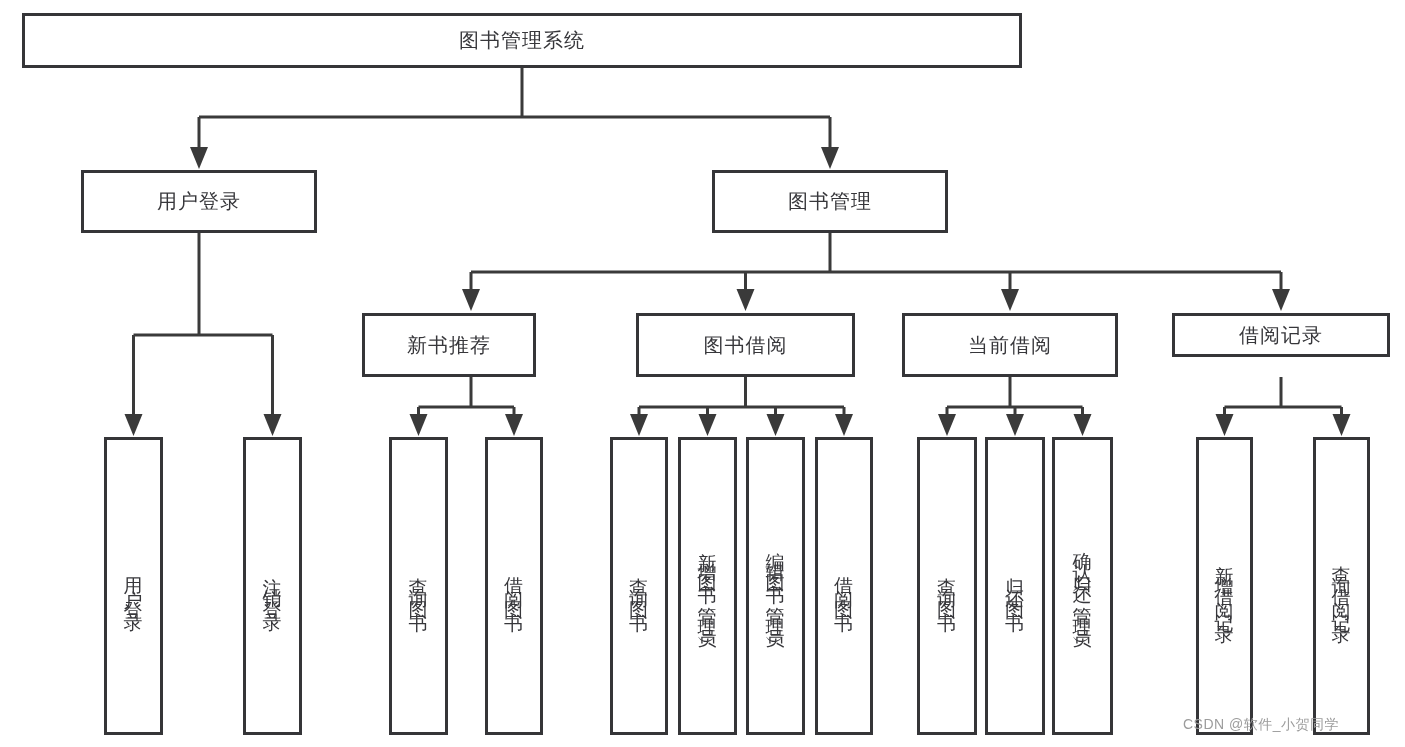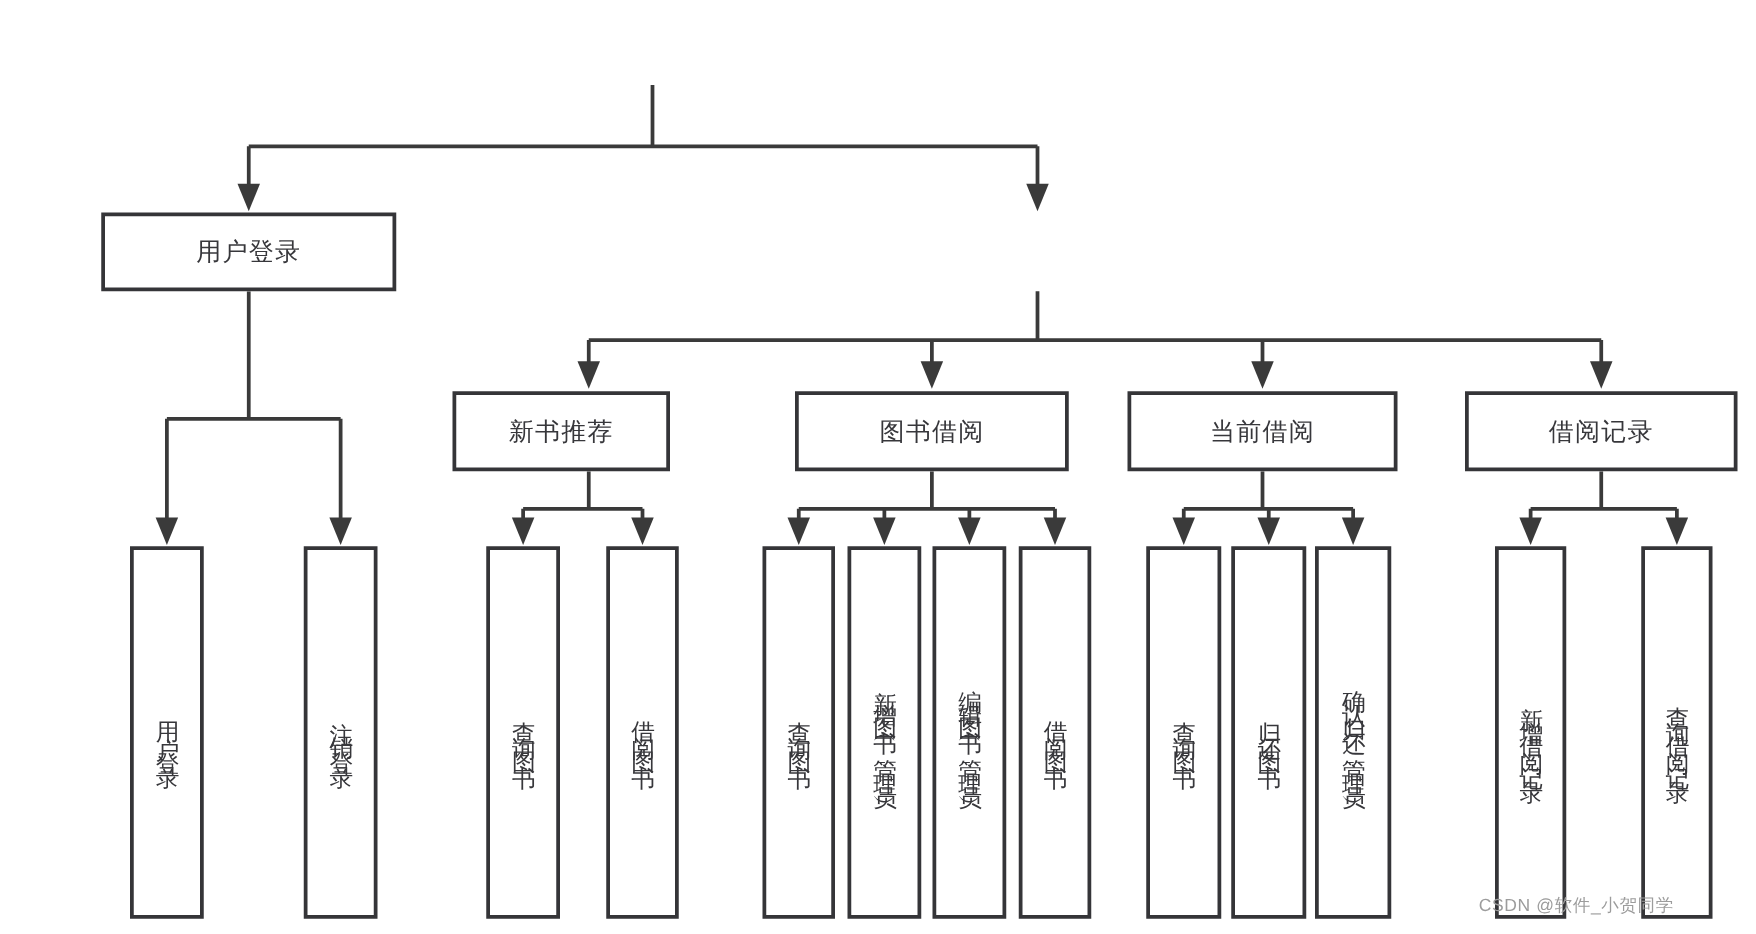--- a/index.html
+++ b/index.html
@@ -53,21 +53,21 @@
   .vbox.long span {
     letter-spacing: 11px;
   }
   
   #root   { left: 22px;   top: 13px;  width: 1000px; height: 55px; }
   #l2a    { left: 81px;   top: 170px; width: 236px;  height: 63px; }
   #l2b    { left: 712px;  top: 170px; width: 236px;  height: 63px; }
   #l3a    { left: 362px;  top: 313px; width: 174px;  height: 64px; }
   #l3b    { left: 636px;  top: 313px; width: 219px;  height: 64px; }
   #l3c    { left: 902px;  top: 313px; width: 216px;  height: 64px; }
-  #l3d    { left: 1172px; top: 313px; width: 218px;  height: 64px; align-items: center; }
+  #l3d    { left: 1172px; top: 313px; width: 218px;  height: 44px; align-items: center; }
   
   #a1 { left: 104px;  width: 59px; }
   #a2 { left: 243px;  width: 59px; }
   #b1 { left: 389px;  width: 59px; }
   #b2 { left: 485px;  width: 58px; }
   #c1 { left: 610px;  width: 58px; }
   #c2 { left: 678px;  width: 59px; }
   #c3 { left: 746px;  width: 59px; }
   #c4 { left: 815px;  width: 58px; }
   #d1 { left: 917px;  width: 60px; }
@@ -120,24 +120,30 @@
       <use href="#ah" transform="translate(775.5,436)"></use>
       <use href="#ah" transform="translate(844,436)"></use>
       <use href="#ah" transform="translate(947,436)"></use>
       <use href="#ah" transform="translate(1015,436)"></use>
       <use href="#ah" transform="translate(1082.5,436)"></use>
       <use href="#ah" transform="translate(1224.5,436)"></use>
       <use href="#ah" transform="translate(1341.5,436)"></use>
     </g>
   </svg>
 
+  <div id="root" class="node hbox">
+    <span>图书管理系统</span>
+  </div>
 
   <div id="l2a" class="node hbox">
     <span>用户登录</span>
   </div>
+  <div id="l2b" class="node hbox">
+    <span>图书管理</span>
+  </div>
 
   <div id="l3a" class="node hbox">
     <span>新书推荐</span>
   </div>
   <div id="l3b" class="node hbox">
     <span>图书借阅</span>
   </div>
   <div id="l3c" class="node hbox">
     <span>当前借阅</span>
   </div>

